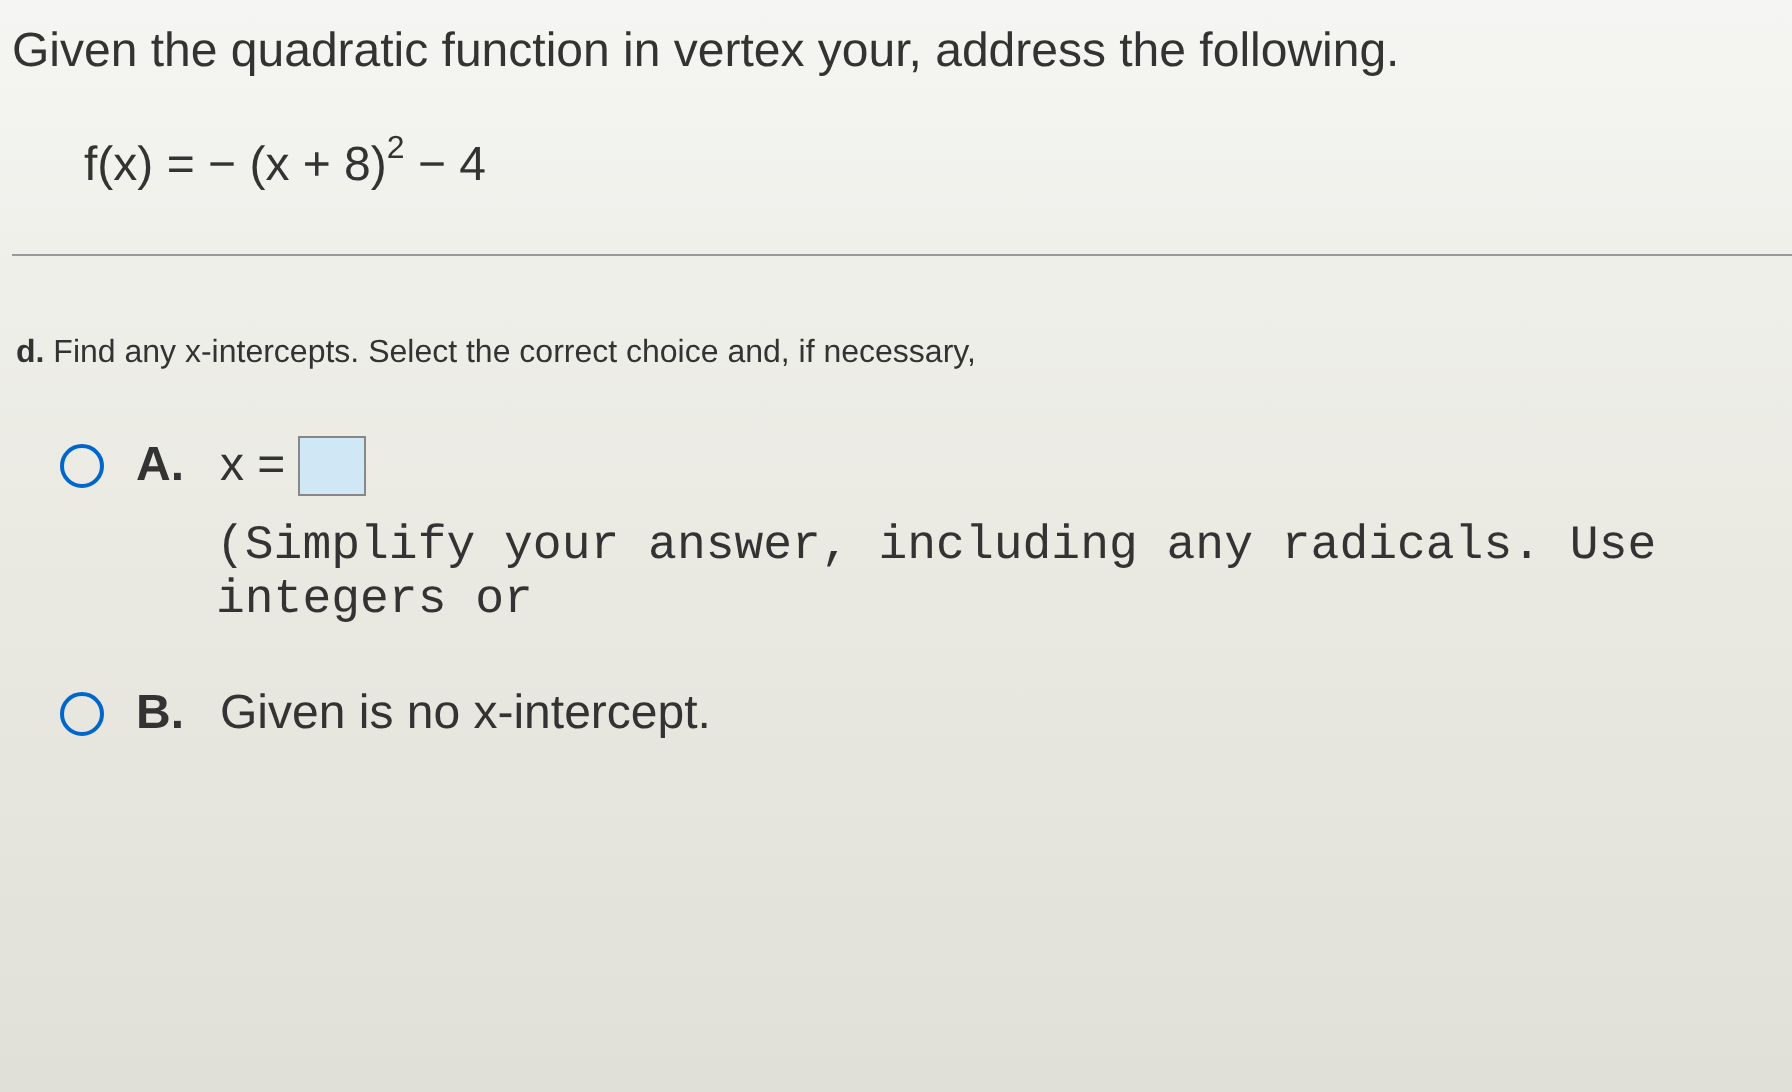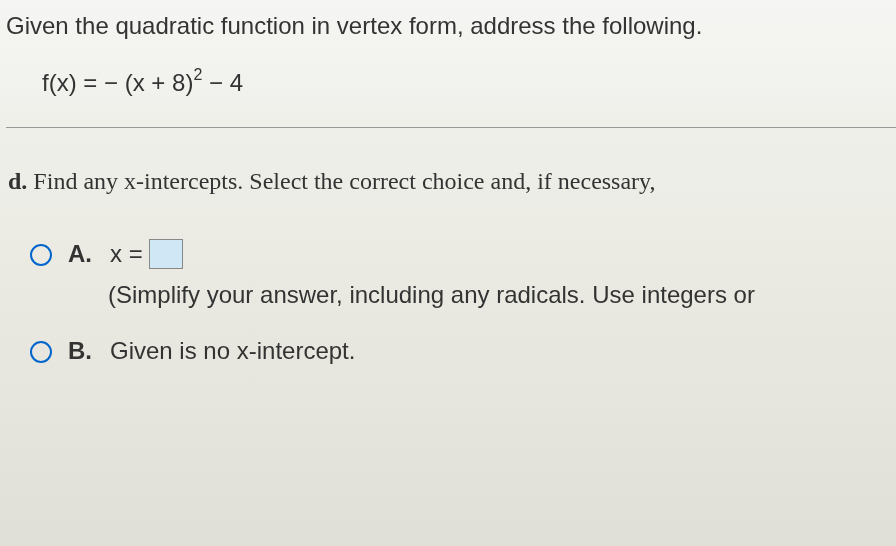--- a/index.html
+++ b/index.html
@@ -35,25 +35,24 @@
       position: relative;
       top: -2px;
     }
     .divider {
       border: none;
       border-top: 1px solid #999;
       margin: 20px 0 40px 0;
       width: 100%;
     }
     .part-d {
-      font-size: 24px;
+      font-size: 16px;
       color: #333;
-      margin-bottom: 44px;
+      margin-bottom: 32px;
       margin-left: 2px;
-      font-family: Liberation Serif, serif;
     }
     .bold {
       font-weight: bold;
     }
     .choices {
       margin-left: 24px;
     }
     .choice-row {
       display: flex;
       align-items: baseline;
@@ -90,31 +89,32 @@
       border: 1px solid #888;
       margin-left: 6px;
       vertical-align: middle;
     }
     .hint {
       font-size: 24px;
       color: #333;
       margin-left: 78px;
       margin-top: 12px;
       margin-bottom: 28px;
+      font-family: Liberation Mono, monospace;
     }
     .choice-b {
       margin-top: 10px;
     }
   </style>
 </head>
 <body>
 
 <div class="container">
 
-  <div class="question-prompt">Given the quadratic function in vertex form, address the following.</div>
+  <div class="question-prompt">Given the quadratic function in vertex your, address the following.</div>
 
   <div class="equation">
     <span>f(x) = </span><span>− (x + 8)</span><span class="sup">2</span><span> − 4</span>
   </div>
 
   <hr class="divider">
 
   <div class="part-d">
     <span class="bold">d.</span><span> Find any x-intercepts. Select the correct choice and, if necessary,</span>
   </div>

